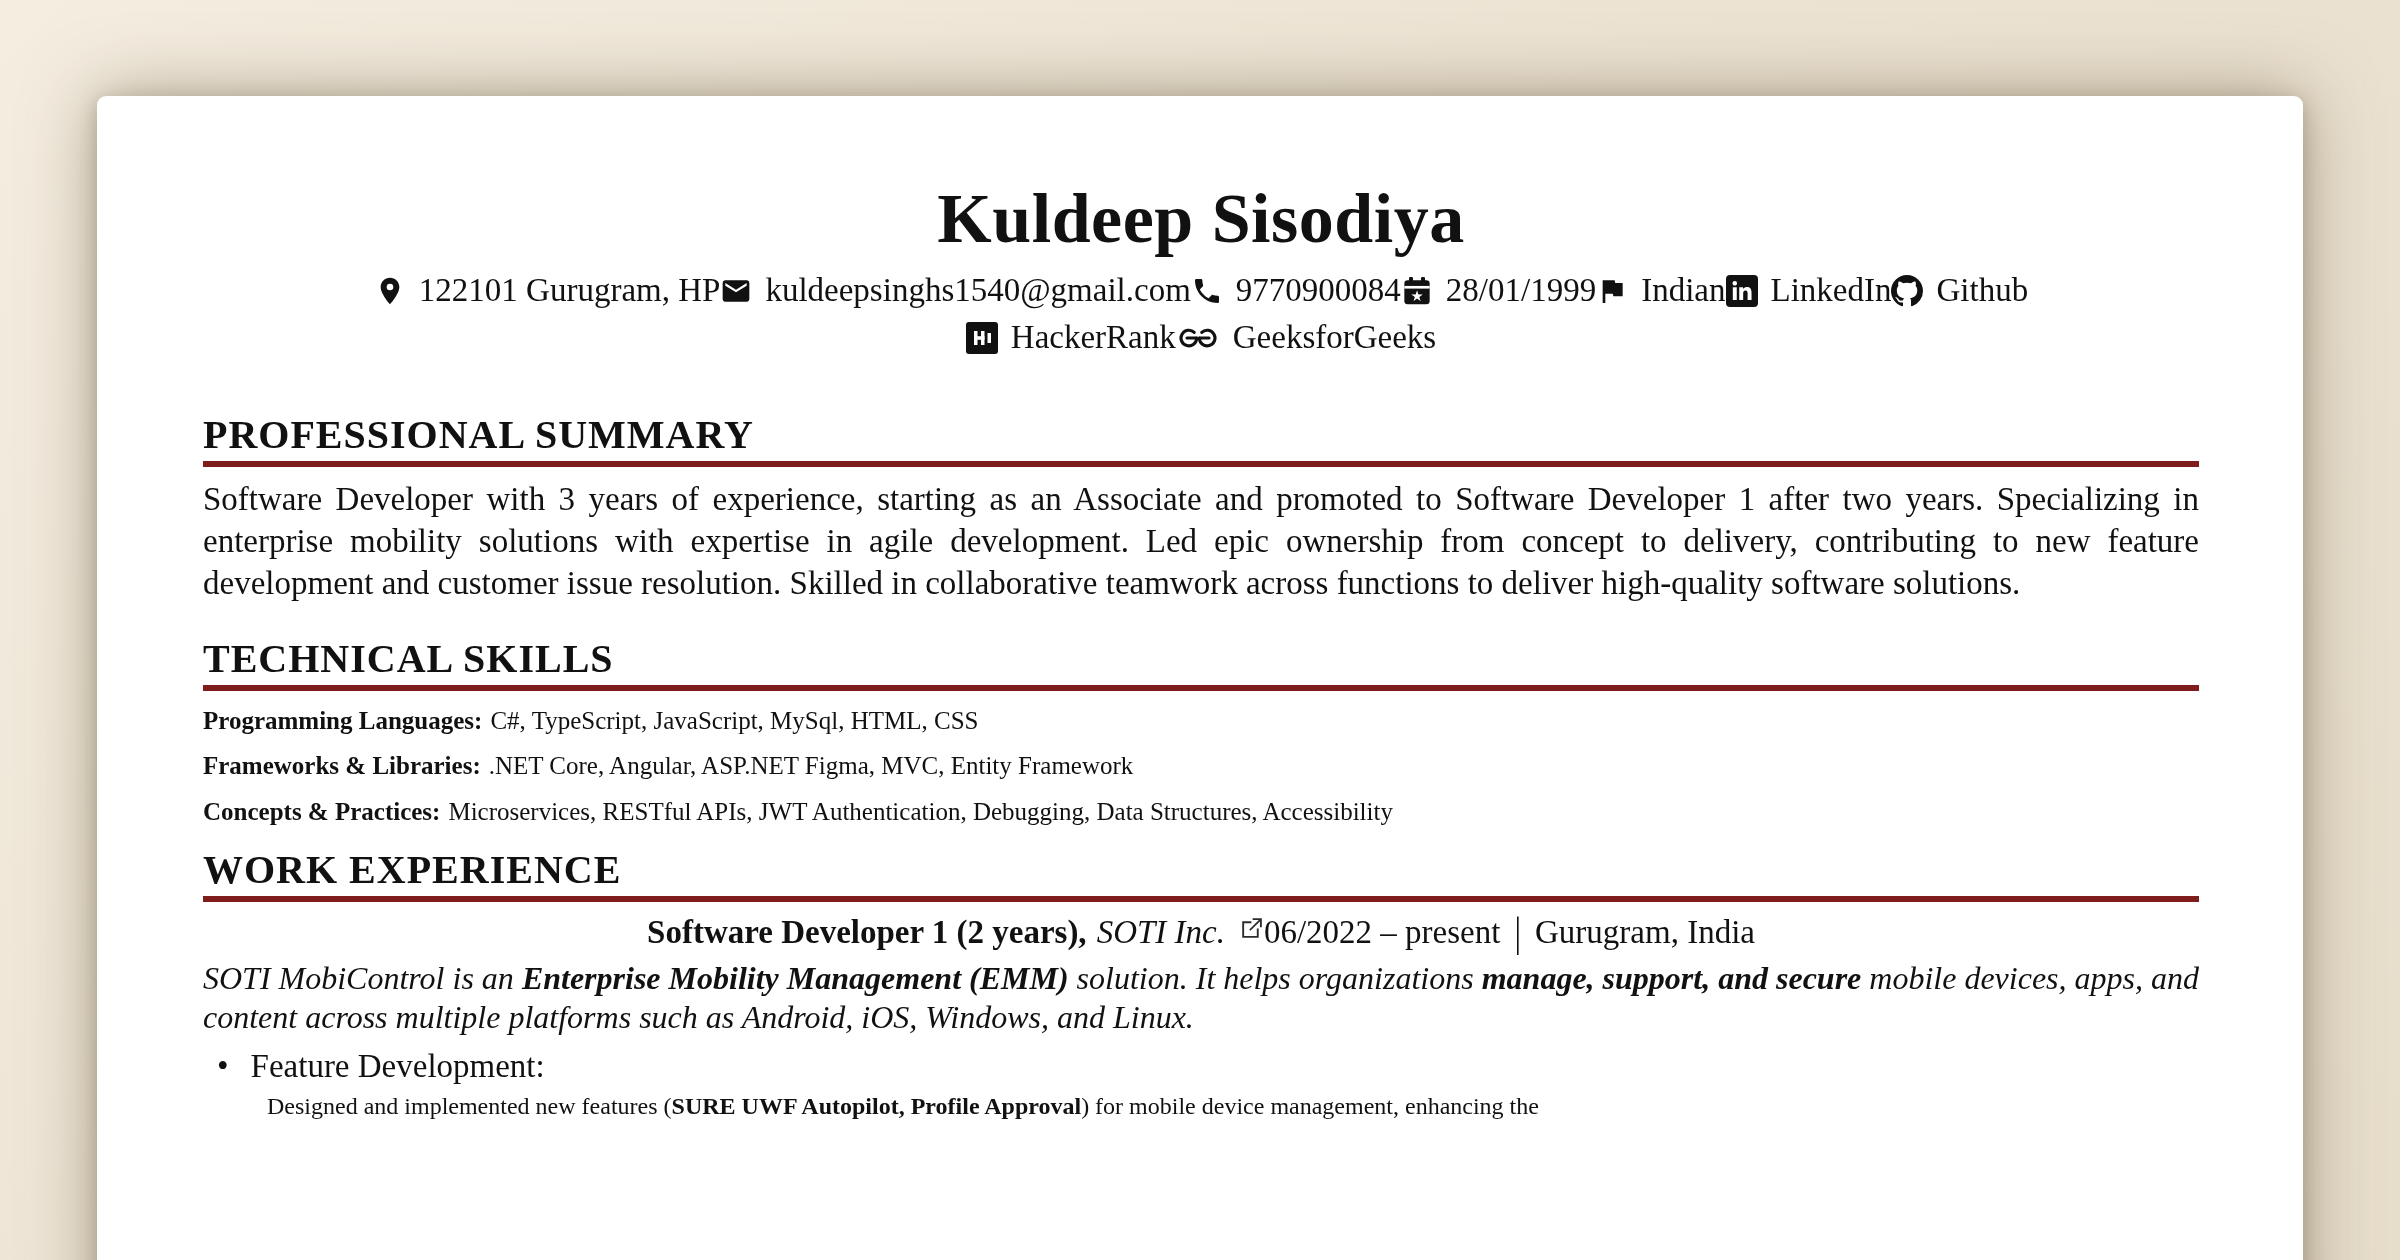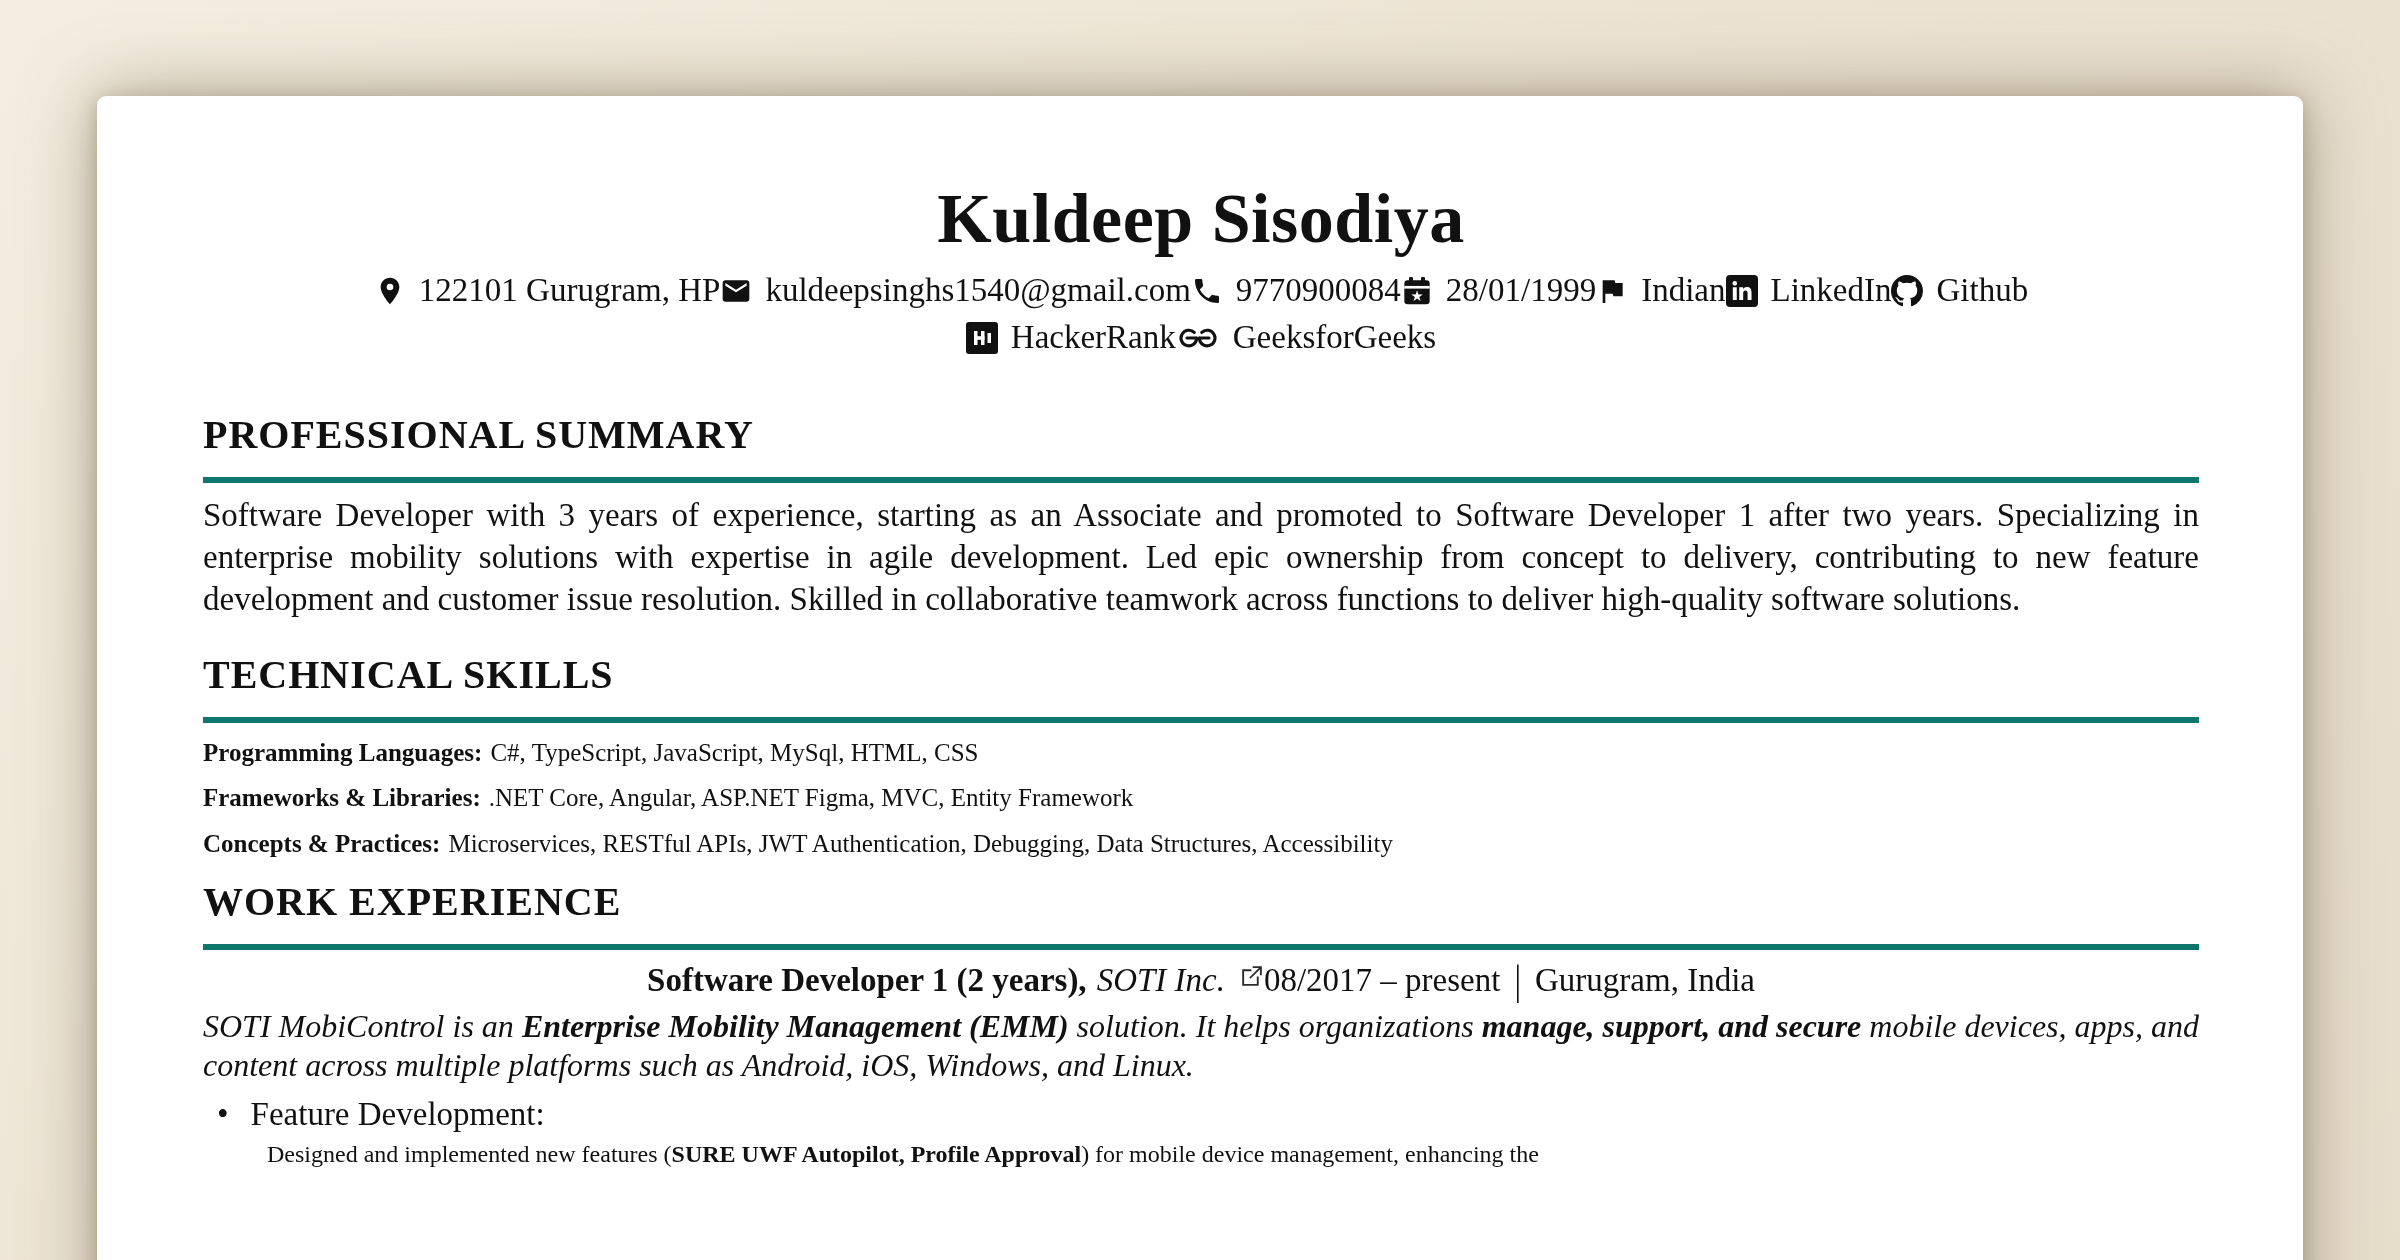--- a/index.html
+++ b/index.html
@@ -41,22 +41,22 @@
   .contact-item svg { display: block; }
   .link-text { cursor: pointer; }
   .section { margin-top: 56px; }
   .section.skills { margin-top: 32px; }
   .section.work { margin-top: 20px; }
   .section-heading {
     font-size: 40px;
     font-weight: 700;
     letter-spacing: 1px;
     line-height: 1.15;
-    padding-bottom: 19px;
-    border-bottom: 6px solid #0f766e;
+    padding-bottom: 3px;
+    border-bottom: 6px solid #7f1d1d;
   }
   .para {
     margin-top: 12px;
     font-size: 33px;
     line-height: 1.26;
     text-align: justify;
   }
   .skill-row { margin-top: 14px; font-size: 25px; line-height: 1.25; }
   .skill-row .skill-label { font-weight: 700; }
   .skill-row .skill-value { margin-left: 8px; }
@@ -218,21 +218,21 @@
     <div class="section-heading">WORK EXPERIENCE</div>
     <div class="job-header">
       <span>
         <span class="job-title">Software Developer 1 (2 years),</span><span class="job-company">SOTI Inc.</span><span class="ext-link"><svg width="25" height="25" viewBox="0 0 24 24" fill="none" stroke="#2b2b2b" stroke-width="1.8" stroke-linecap="square">
               <path d="M18 13v7H4V6h7"></path>
               <path d="M14 3h7v7"></path>
               <path d="M11 13 20.2 3.8"></path>
             </svg></span>
       </span>
       <span class="job-meta">
-        <span>08/2017 – present</span><span class="divider">|</span><span>Gurugram, India</span>
+        <span>06/2022 – present</span><span class="divider">|</span><span>Gurugram, India</span>
       </span>
     </div>
     <p class="job-desc"><span>SOTI MobiControl is an </span><b>Enterprise Mobility Management (EMM)</b><span> solution. It helps organizations </span><b>manage, support, and secure</b><span> mobile devices, apps, and content across multiple platforms such as Android, iOS, Windows, and Linux.</span></p>
     <div class="bullet-line">
       <span>•</span>
       <span>Feature Development:</span>
     </div>
     <div class="sub-bullet-line"><span>Designed and implemented new features (</span><b>SURE UWF Autopilot, Profile Approval</b><span>) for mobile device management, enhancing the</span></div>
   </div>
 

